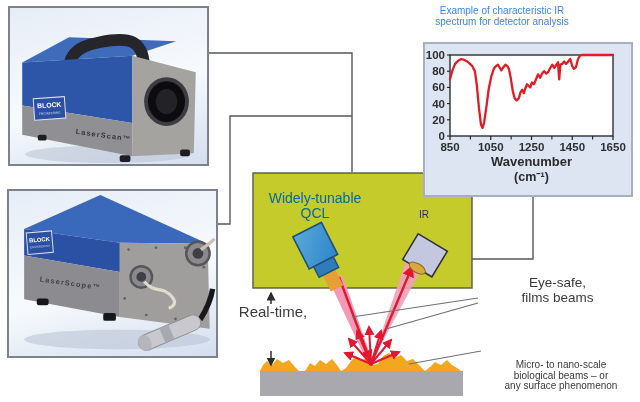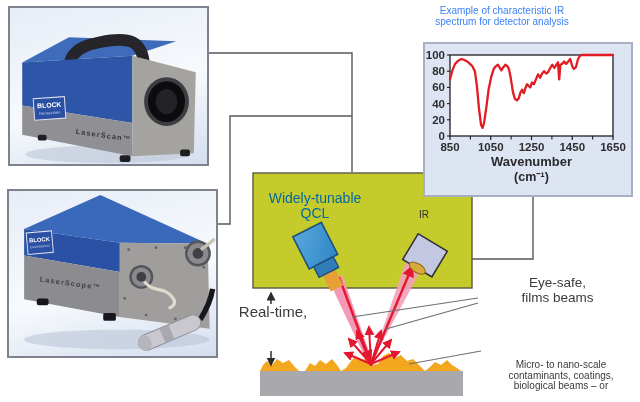--- a/index.html
+++ b/index.html
@@ -209,17 +209,17 @@
     <div>Real-time,</div>
   </div>
 
   <div class="cap lbl-eye">
     <div>Eye-safe,</div>
     <div>films beams</div>
   </div>
 
   <div class="cap lbl-micro">
     <div>Micro- to nano-scale</div>
-    <div>contaminants, coatings,</div>
     <div>biological beams – or</div>
+    <div>any surface phenomenon</div>
   </div>
 
 </div>
 
 </body></html>

